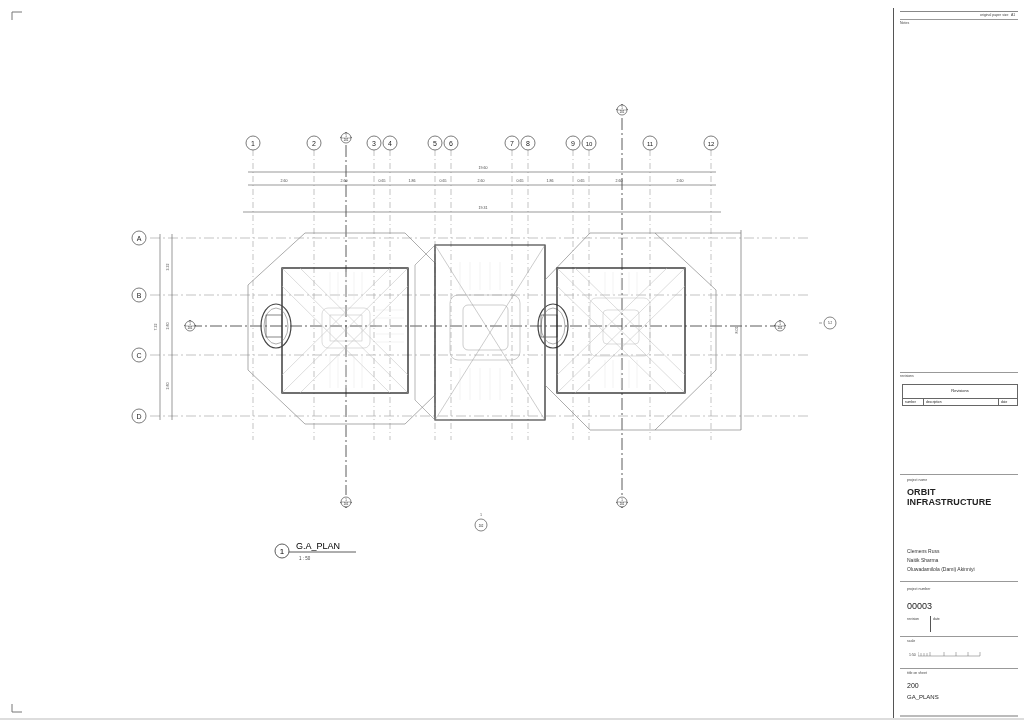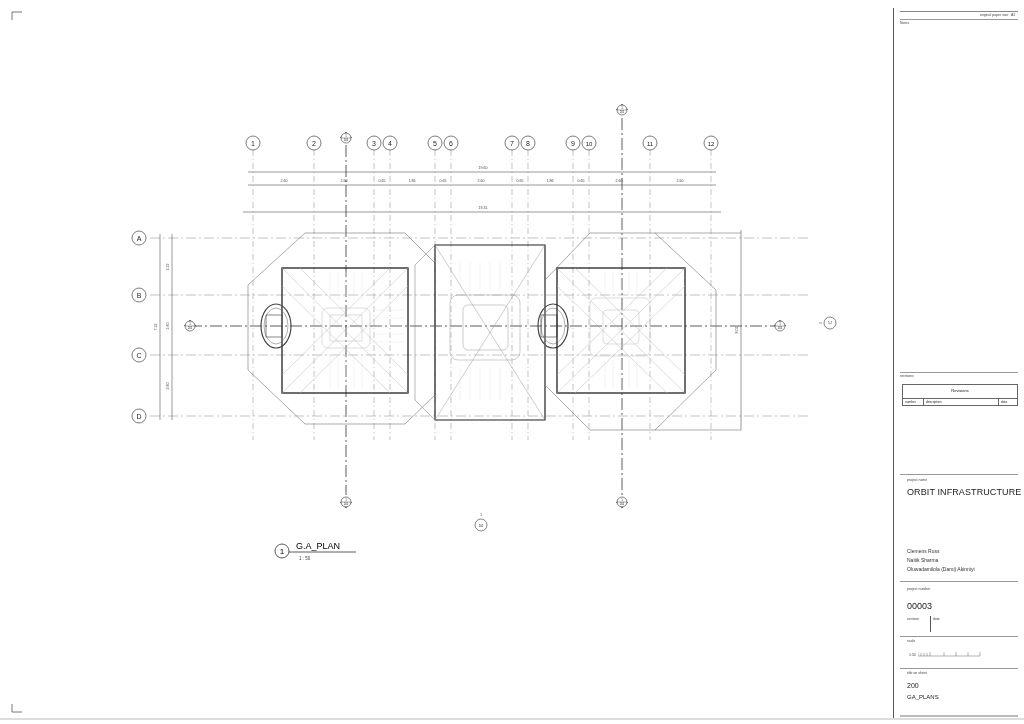--- a/index.html
+++ b/index.html
@@ -2,21 +2,21 @@
 <html><head>
 <meta charset="utf-8">
 <style>
   html,body{margin:0;padding:0;background:#fff;}
   body{width:1024px;height:724px;position:relative;overflow:hidden;font-family:"Liberation Sans",sans-serif;color:#222;}
   .sheet{position:absolute;left:0;top:0;width:1024px;height:724px;}
   svg text{font-family:"Liberation Sans",sans-serif;}
   .tb{position:absolute;left:893px;top:8px;width:128px;height:710px;border-left:1px solid #555;}
   .tb .lbl{position:absolute;font-size:3.5px;color:#444;}
   .tb .hr{position:absolute;left:6px;right:4px;height:0;border-top:1px solid #999;}
-  .tb .proj{position:absolute;left:13px;top:479px;font-size:9px;font-weight:normal;letter-spacing:0.1px;}
+  .tb .proj{position:absolute;left:13px;top:479px;font-size:9px;font-weight:bold;letter-spacing:0.1px;}
   .tb .team{position:absolute;left:13px;font-size:5px;color:#333;}
   .tb .num{position:absolute;left:13px;top:593px;font-size:9px;}
   .tb .sheetno{position:absolute;left:13px;top:674px;font-size:7px;}
   .tb .sheetname{position:absolute;left:13px;top:686px;font-size:6px;}
   .rev-box{position:absolute;left:8px;top:376px;width:114px;height:20px;border:1px solid #666;}
   .rev-title{position:absolute;left:0;right:0;top:3px;text-align:center;font-size:4px;}
   .rev-cols{position:absolute;left:0;right:0;top:13px;height:7px;border-top:1px solid #666;display:flex;font-size:3.2px;}
   .rev-cols span{border-right:1px solid #666;padding-left:2px;line-height:7px;}
   .view-title{position:absolute;left:270px;top:539px;}
 </style>

